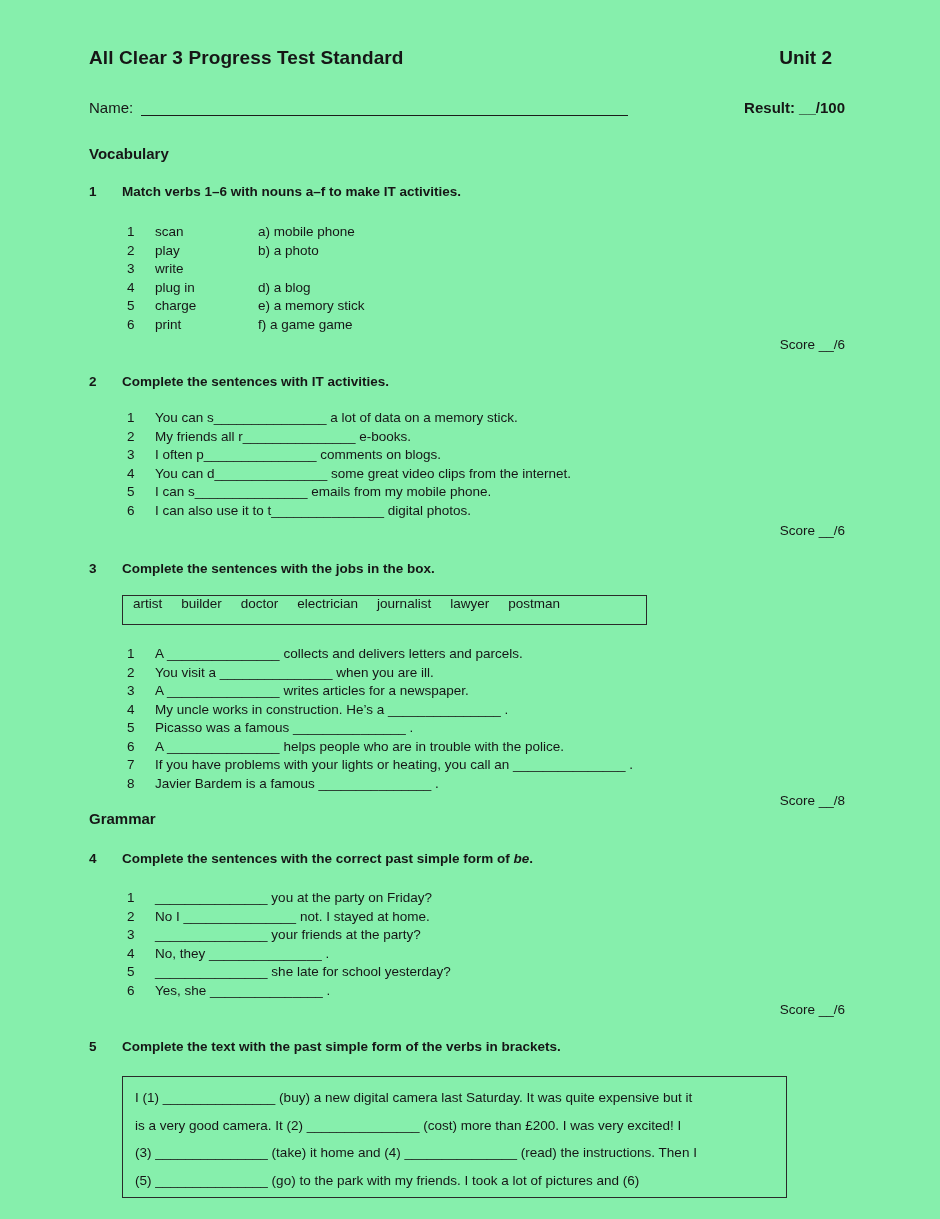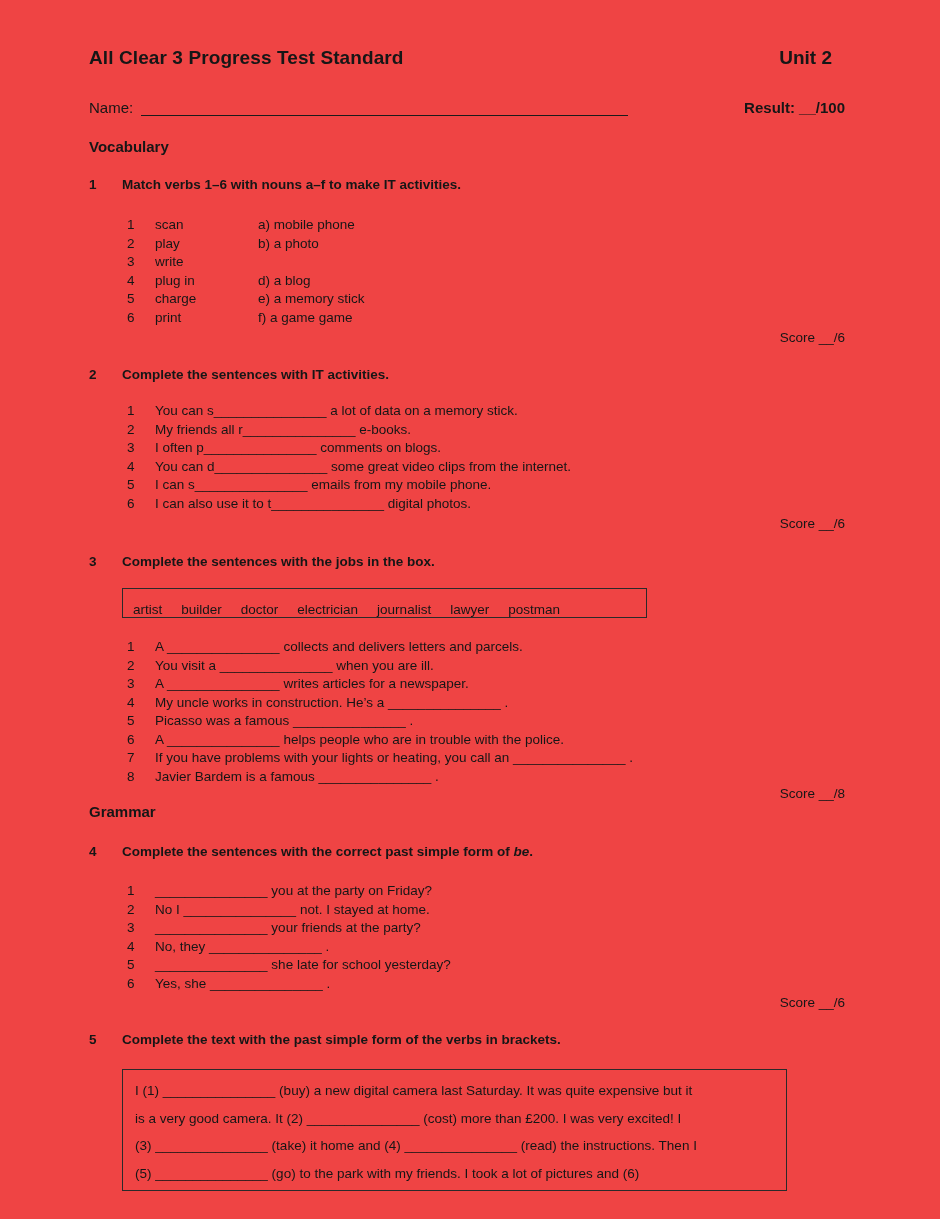--- a/index.html
+++ b/index.html
@@ -1,34 +1,34 @@
 <!DOCTYPE html>
 <html><head>
 <meta charset="utf-8">
 <style>
   html,body{margin:0;padding:0;background:#ffffff;}
   .page{
-    width:940px;height:1219px;position:relative;background:#ef4444;
+    width:940px;height:1219px;position:relative;background:#86efac;
     font-family:"Liberation Sans","DejaVu Sans",sans-serif;
     color:#161616;overflow:hidden;box-sizing:border-box;
     padding:47px 95px 0 89px;
   }
   
   .header-row{display:flex;justify-content:space-between;align-items:baseline;height:23px;}
   .doc-title{font-size:19px;font-weight:bold;letter-spacing:0.1px;}
   .unit-label{font-size:19px;font-weight:bold;margin-right:13px;}
   
   .name-row{display:flex;align-items:flex-end;margin-top:28px;height:18px;}
   .name-label{font-size:15px;font-weight:normal;}
   .name-line{width:487px;border-bottom:1.6px solid #1b1b1b;height:14px;margin-left:8px;}
   .name-spacer{flex:1;}
   .result-label{font-size:15px;font-weight:bold;white-space:nowrap;}
   
   .part-heading{font-size:15px;font-weight:bold;height:18px;}
-  .vocab-heading{margin-top:22px;}
+  .vocab-heading{margin-top:29px;}
   .grammar-heading{margin-top:0;}
   
   .ex-header{display:grid;grid-template-columns:33px auto;font-size:13.5px;font-weight:bold;height:17px;}
   .bi{font-style:italic;font-weight:bold;}
   
   .list{margin-left:38px;}
   .row{display:grid;line-height:18.5px;font-size:13.5px;}
   .row-2col{grid-template-columns:28px auto;}
   .row-3col{grid-template-columns:28px 103px auto;}
   .m-ex1{margin-top:22px;}
@@ -44,21 +44,21 @@
   
   .mh-ex1{margin-top:21px;}
   .mh-ex2{margin-top:20px;}
   .mh-ex3{margin-top:21px;}
   .mh-ex4{margin-top:23px;}
   .mh-ex5{margin-top:20px;}
   
   .jobs-box{
     margin-top:17px;margin-left:33px;width:525px;height:30px;
     border:1px solid #2a2a2a;box-sizing:border-box;
-    display:flex;align-items:flex-end;gap:19px;padding-left:10px;
+    display:flex;align-items:flex-start;gap:19px;padding-left:10px;
     font-size:13.5px;
   }
   
   .text-box{
     margin-top:20px;margin-left:33px;width:665px;height:122px;
     border:1px solid #2a2a2a;box-sizing:border-box;
     padding:7px 10px 0 12px;font-size:13.5px;
   }
   .text-line{line-height:27.5px;white-space:nowrap;}
 </style>

